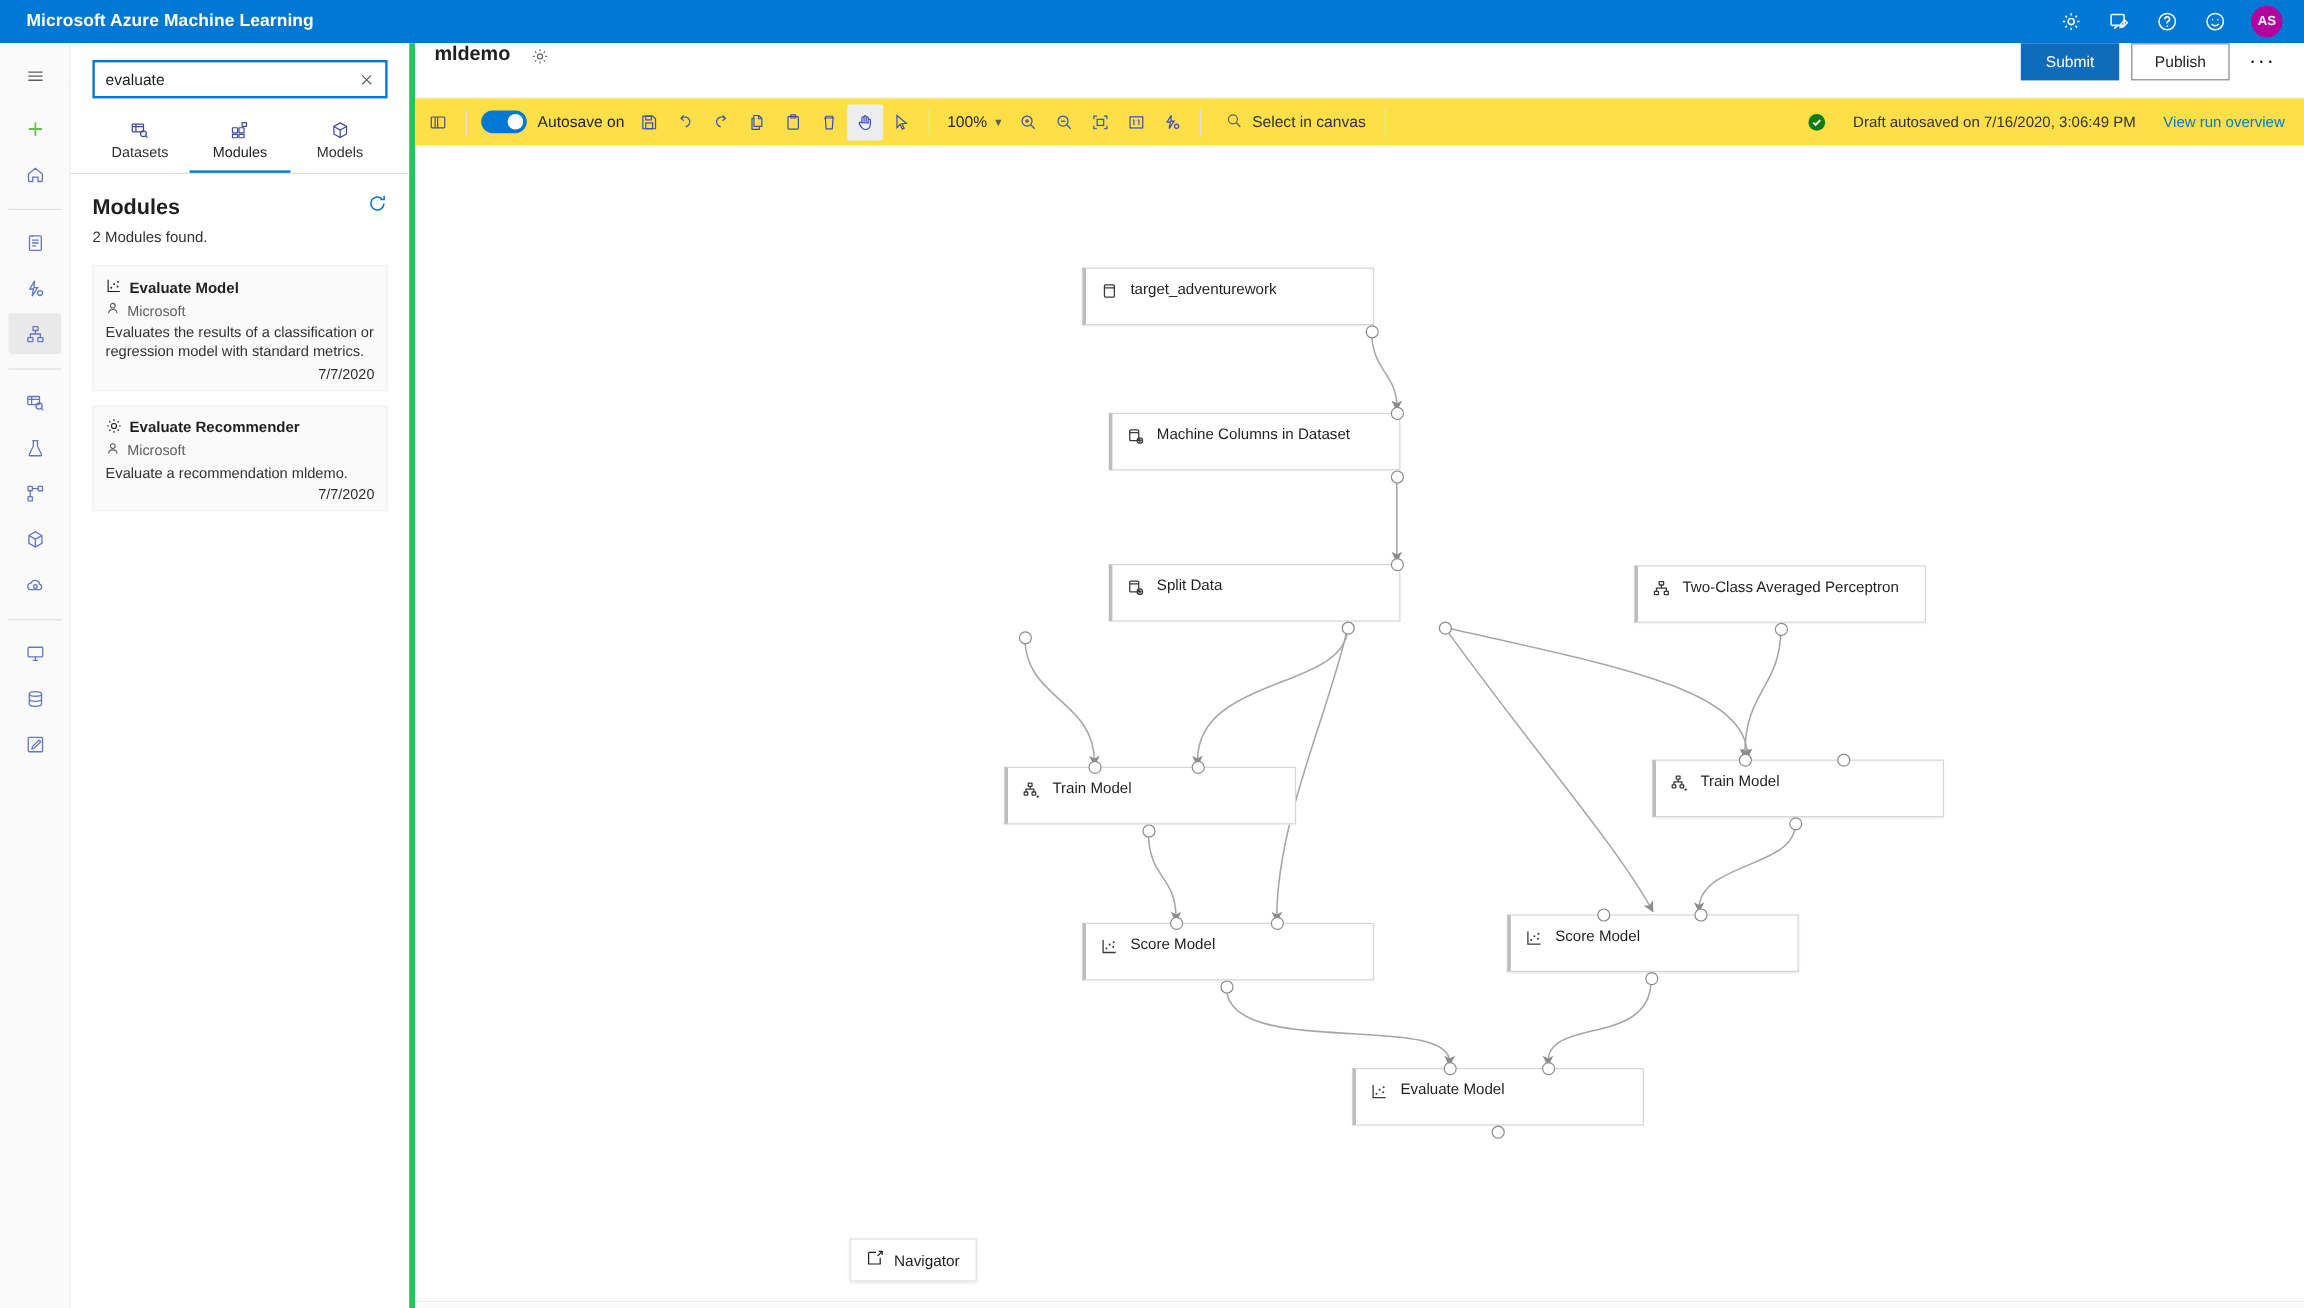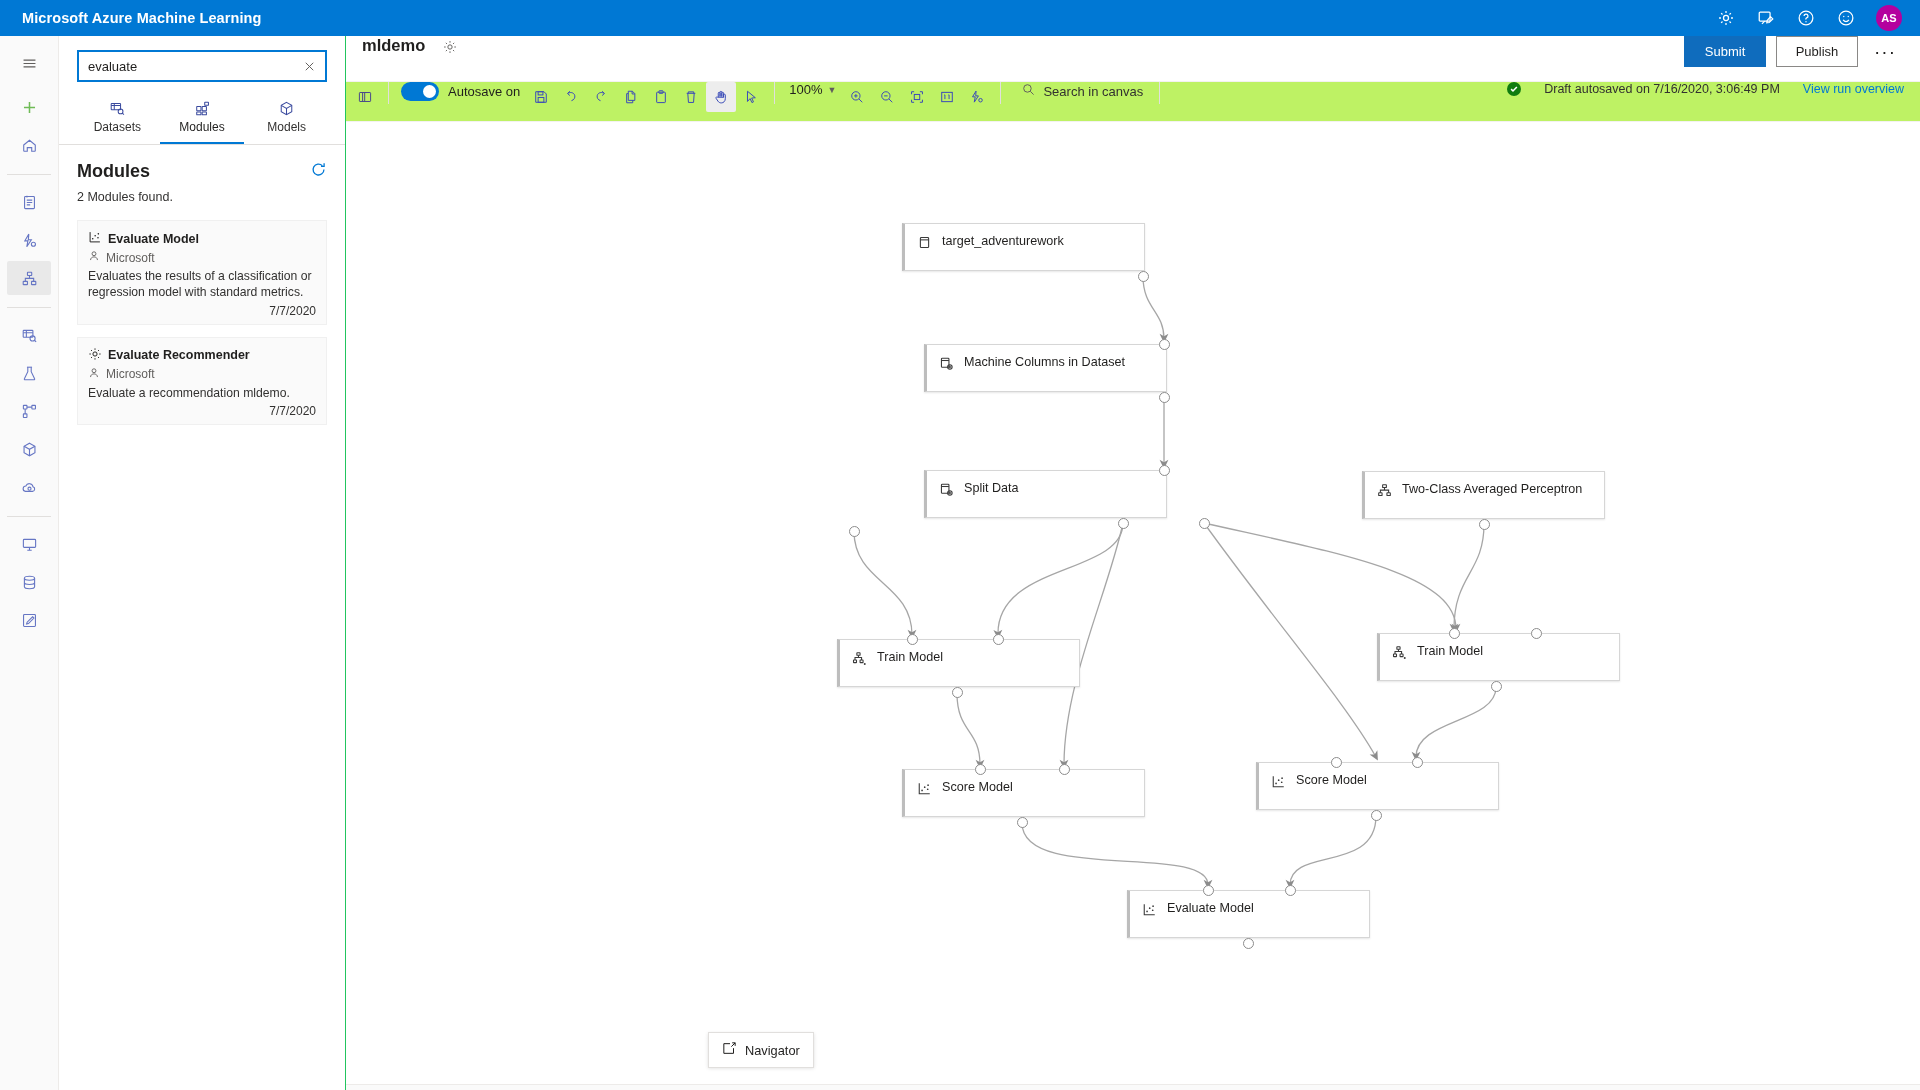--- a/index.html
+++ b/index.html
@@ -47,21 +47,21 @@
   .rail-btn.active { background: #e9e9e9; }
   .rail-btn svg { stroke: #6676c4; fill: none; stroke-width: 1.3; }
   .rail-btn.plus svg { stroke: #6fbb56; stroke-width: 1.8; }
   .rail-sep { width: 44px; height: 1px; background: #e1dfdd; margin: 8px 0 10px; }
   .rail-hamb { margin-top: 2px; margin-bottom: 10px; }
   .rail-hamb svg { stroke: #605e5c; stroke-width: 1.3; }
 
   
   .panel {
     position: absolute; left: 59px; top: 36px; width: 287px; bottom: 0;
-    background: #fff; border-right: 1px solid #22c55e;
+    background: #fff; border-right: 5px solid #22c55e;
   }
   .search-wrap { padding: 14px 18px 10px 18px; }
   .search-box {
     height: 32px; border: 2px solid #0078d4; display: flex; align-items: center;
     padding: 0 6px 0 9px; background: #fff;
   }
   .search-box input {
     flex: 1; border: none; outline: none; font-size: 13px; color: #201f1e;
     font-family: "Liberation Sans", sans-serif; background: transparent;
   }
@@ -112,22 +112,22 @@
     background: #0f6cbd; color: #fff; border: none; height: 31px; min-width: 82px;
     font-size: 13px; cursor: pointer; font-family: "Liberation Sans", sans-serif;
   }
   .btn-secondary {
     background: #fff; color: #201f1e; border: 1px solid #8a8886; height: 31px; min-width: 82px;
     font-size: 13px; cursor: pointer; font-family: "Liberation Sans", sans-serif;
   }
   .ellipsis-btn { font-size: 19px; color: #201f1e; cursor: pointer; padding: 0 6px; line-height: 1; letter-spacing: 1px;}
 
   .toolbar {
-    height: 40px; display: flex; align-items: flex-start; padding-left: 4px;
-    border-bottom: 1px solid #f3f2f1; background: #bef264;
+    height: 40px; display: flex; align-items: center; padding-left: 4px;
+    border-bottom: 1px solid #f3f2f1; background: #fde047;
   }
   .tb-item {
     height: 30px; min-width: 30px; display: flex; align-items: center; justify-content: center;
     cursor: pointer; border-radius: 2px; padding: 0 5px;
   }
   .tb-item.selected { background: #ededed; }
   .tb-item svg { stroke: #3b4cb8; fill: none; stroke-width: 1.25; }
   .tb-item.grey svg { stroke: #4a4a8a; }
   .tb-div { width: 1px; height: 22px; background: #e1dfdd; margin: 0 8px; }
   .toggle-wrap { display: flex; align-items: center; gap: 9px; margin: 0 6px 0 4px; cursor: pointer; }
@@ -538,21 +538,21 @@
 
     <div class="tb-div"></div>
 
     <div class="canvas-search">
       <span>
         <svg viewBox="0 0 20 20" width="15" height="15">
             <circle cx="8.6" cy="8.6" r="5"></circle>
             <path d="M12.4 12.4l4.4 4.4"></path>
           </svg>
       </span>
-      <span>Search in canvas</span>
+      <span>Select in canvas</span>
     </div>
     <div class="tb-div"></div>
 
     <div class="tb-right">
       <span class="check-green">
         <svg viewBox="0 0 14 14" width="10" height="10">
             <path d="M3 7.2l2.6 2.6L11 4.2"></path>
           </svg>
       </span>
       <span>Draft autosaved on 7/16/2020, 3:06:49 PM</span>

